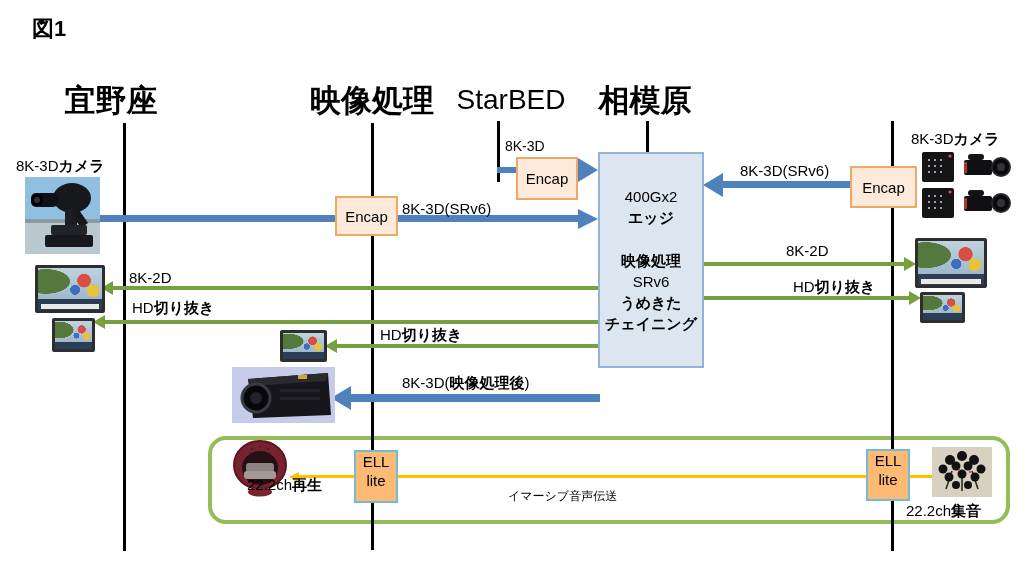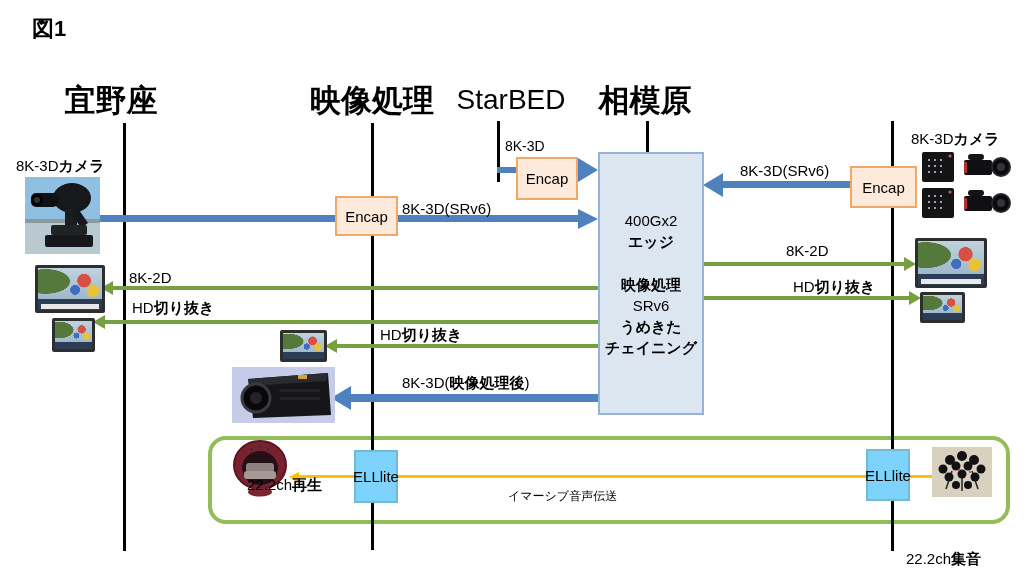--- a/index.html
+++ b/index.html
@@ -25,21 +25,21 @@
   .head.gr-l{border-top:7px solid transparent;border-bottom:7px solid transparent;border-right:12px solid #76A03F;}
   .head.gr-r{border-top:7px solid transparent;border-bottom:7px solid transparent;border-left:12px solid #76A03F;}
   .head.or-l{border-top:5px solid transparent;border-bottom:5px solid transparent;border-right:10px solid #FFC000;}
   
   .encap{background:#FDEADA;border:2px solid #F0A868;display:flex;align-items:center;justify-content:center;
          font-size:15px;color:#000;z-index:3;box-sizing:border-box;}
   .edge-box{background:#DCE6F1;border:2px solid #95B3D7;z-index:3;box-sizing:border-box;
             display:flex;flex-direction:column;align-items:center;justify-content:center;color:#000;}
   .edge-box .ln{font-size:15px;line-height:21px;text-align:center;}
   .edge-box .gap{height:22px;}
-  .ell{background:#7dd3fc;border:2px solid #72BBD2;display:flex;flex-direction:row;align-items:center;justify-content:center;
+  .ell{background:#fdba74;border:2px solid #72BBD2;display:flex;flex-direction:column;align-items:center;
        font-size:15px;line-height:19px;color:#000;z-index:3;box-sizing:border-box;}
   .audio-frame{border:4px solid #94BD5A;border-radius:18px;z-index:0;box-sizing:border-box;}
   
   .lbl{font-size:15px;color:#000;white-space:nowrap;z-index:4;}
   .lbl.s14{font-size:14px;}
   .lbl.s16{font-size:12px;}
   
   .photo{z-index:3;}
   .monitor{background:#2e2e31;padding:3px;border-radius:2px;z-index:3;box-sizing:border-box;}
   .screen-art{width:100%;height:100%;
@@ -105,21 +105,21 @@
   <div class="abs encap" style="left:335px;top:196px;width:63px;height:40px;">
       <span>Encap</span>
     </div>
   <div class="abs encap" style="left:516px;top:157px;width:62px;height:43px;">
       <span>Encap</span>
     </div>
   <div class="abs encap" style="left:850px;top:166px;width:67px;height:42px;">
       <span>Encap</span>
     </div>
 
-  <div class="abs edge-box" style="left:598px;top:152px;width:106px;height:263px;">
+  <div class="abs edge-box" style="left:598px;top:152px;width:106px;height:216px;">
     <div class="ln">400Gx2</div>
     <div class="ln b">エッジ</div>
     <div class="gap"></div>
     <div class="ln b">映像処理</div>
     <div class="ln">SRv6</div>
     <div class="ln b">うめきた</div>
     <div class="ln b">チェイニング</div>
   </div>
 
   <div class="abs ell" style="left:354px;top:450px;width:44px;height:53px;">
@@ -137,21 +137,21 @@
   <div class="abs lbl" style="left:740px;top:162px;">8K-3D(SRv6)</div>
   <div class="abs lbl" style="left:911px;top:130px;"><span>8K-3D</span><span class="b">カメラ</span></div>
   <div class="abs lbl" style="left:129px;top:269px;">8K-2D</div>
   <div class="abs lbl" style="left:132px;top:299px;"><span>HD</span><span class="b">切り抜き</span></div>
   <div class="abs lbl" style="left:380px;top:326px;"><span>HD</span><span class="b">切り抜き</span></div>
   <div class="abs lbl" style="left:786px;top:242px;">8K-2D</div>
   <div class="abs lbl" style="left:793px;top:278px;"><span>HD</span><span class="b">切り抜き</span></div>
   <div class="abs lbl" style="left:402px;top:374px;text-align:right;"><span>8K-3D(</span><span class="b">映像処理後</span><span>)</span></div>
   <div class="abs lbl s16" style="left:508px;top:488px;">イマーシブ音声伝送</div>
   <div class="abs lbl" style="left:247px;top:476px;"><span>22.2ch</span><span class="b">再生</span></div>
-  <div class="abs lbl" style="left:906px;top:502px;margin-top:48px;"><span>22.2ch</span><span class="b">集音</span></div>
+  <div class="abs lbl" style="left:906px;top:502px;"><span>22.2ch</span><span class="b">集音</span></div>
 
   <svg class="abs photo" style="left:25px;top:177px;" width="75" height="77" viewBox="0 0 75 77">
     <rect x="0" y="0" width="75" height="44" fill="#8fc0e2"></rect>
     <rect x="0" y="44" width="75" height="33" fill="#b9c9cf"></rect>
     <rect x="0" y="42" width="75" height="4" fill="#8a9aa0"></rect>
     <ellipse cx="47" cy="21" rx="19" ry="15" fill="#17181c"></ellipse>
     <rect x="6" y="16" width="27" height="14" rx="5" fill="#101114"></rect>
     <circle cx="12" cy="23" r="6" fill="#000"></circle>
     <circle cx="12" cy="23" r="3" fill="#2e3237"></circle>
     <rect x="40" y="32" width="12" height="17" fill="#1c1d22"></rect>

